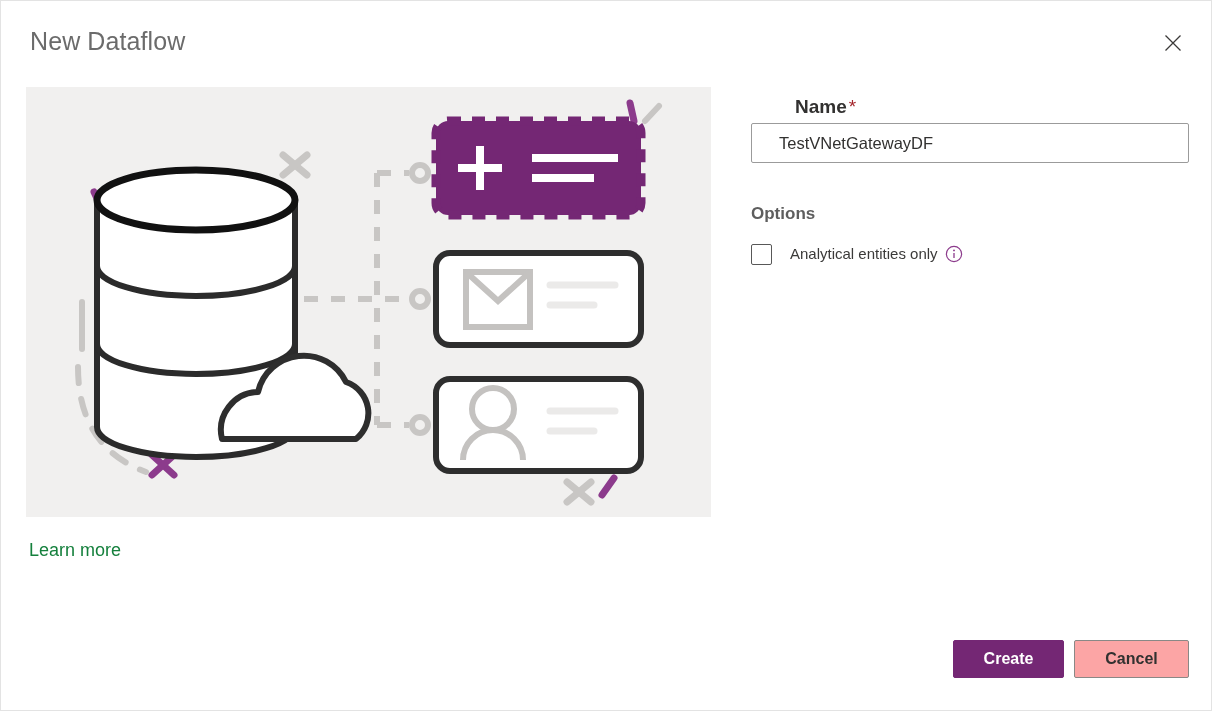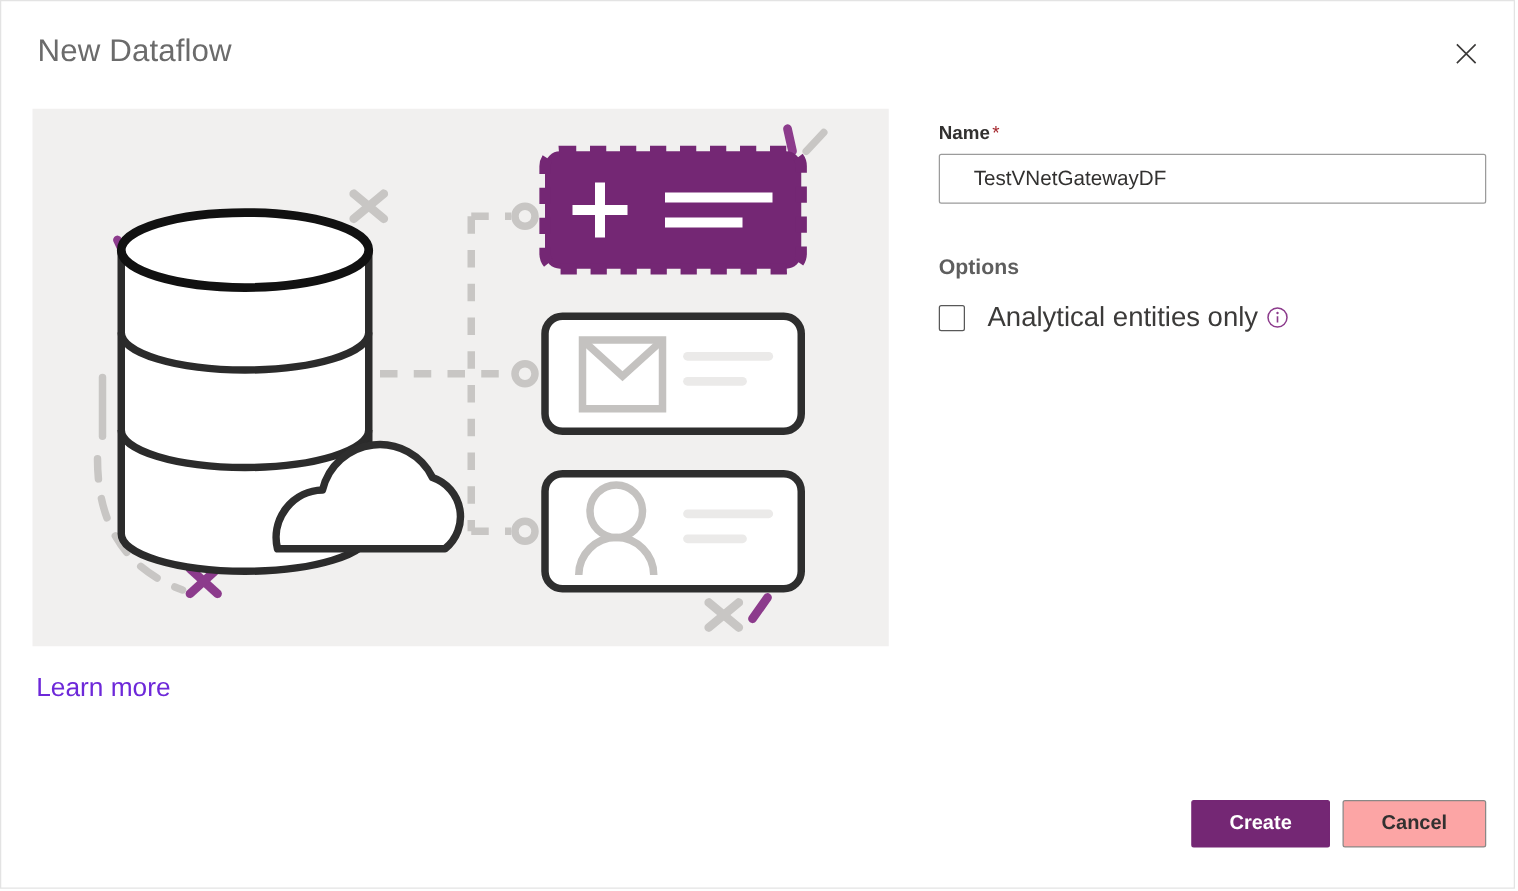--- a/index.html
+++ b/index.html
@@ -64,41 +64,42 @@
     left: 28px;
     top: 537px;
     width: 670px;
     font-size: 16.5px;
     line-height: 25px;
     color: #5e5e5e;
   }
   .learn-more {
     display: block;
     margin-top: 0px;
-    font-size: 21px;
+    font-size: 18px;
     line-height: 25px;
-    color: #6d28d9;
+    color: #15803d;
     text-decoration: none;
     cursor: pointer;
     width: max-content;
   }
 
   
   .form-panel {
     position: absolute;
     left: 750px;
     top: 96px;
     width: 438px;
   }
   .field-label {
-    font-size: 15px;
+    font-size: 19px;
     font-weight: bold;
     color: #323130;
     line-height: 20px;
     margin-bottom: 6px;
+    margin-left: 44px;
   }
   .required-star {
     color: #a4262c;
     font-weight: normal;
     padding-left: 2px;
   }
   .name-input {
     display: block;
     box-sizing: border-box;
     width: 438px;
@@ -130,21 +131,21 @@
     width: 21px;
     height: 21px;
     border: 1px solid #585858;
     border-radius: 2px;
     background: #ffffff;
     box-sizing: border-box;
     flex: 0 0 auto;
   }
   .checkbox-label {
     margin-left: 18px;
-    font-size: 22px;
+    font-size: 15px;
     color: #3b3a39;
     line-height: 22px;
     white-space: nowrap;
   }
   .info-icon {
     margin-left: 7px;
     display: inline-flex;
     align-items: center;
     cursor: pointer;
   }

